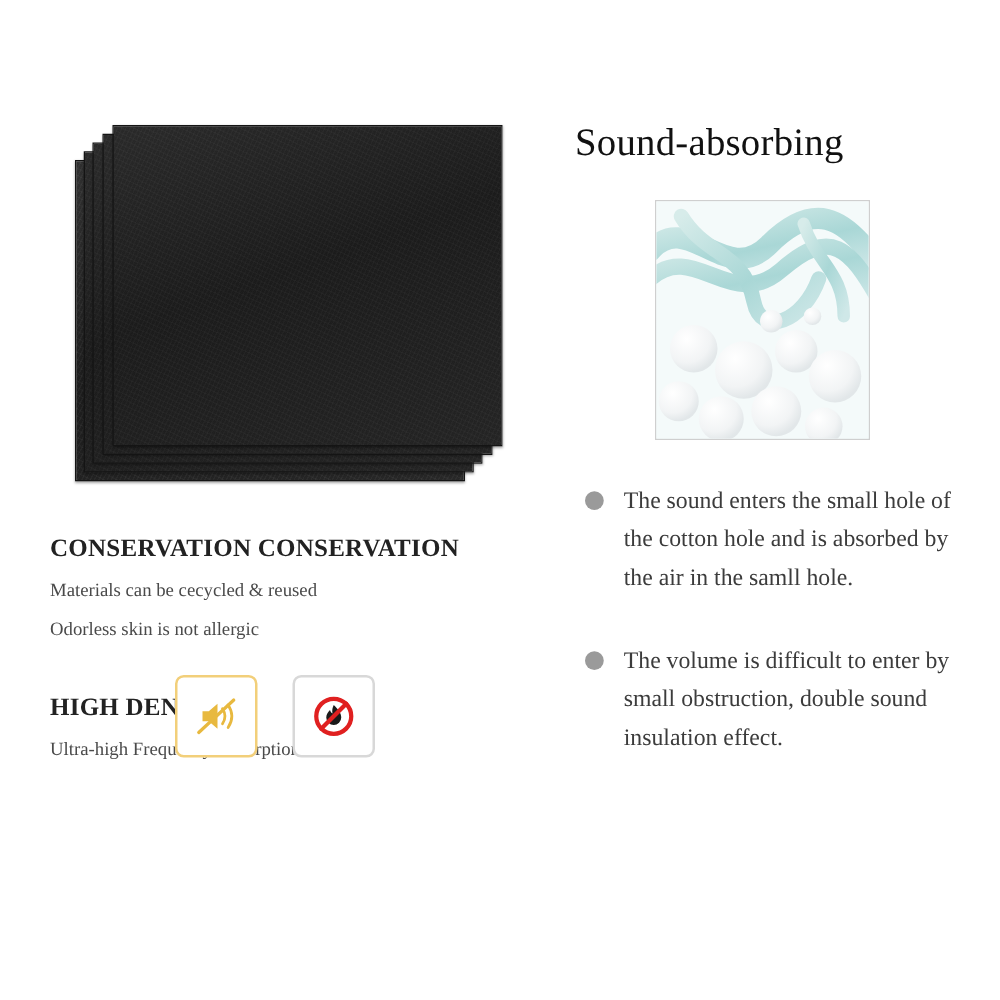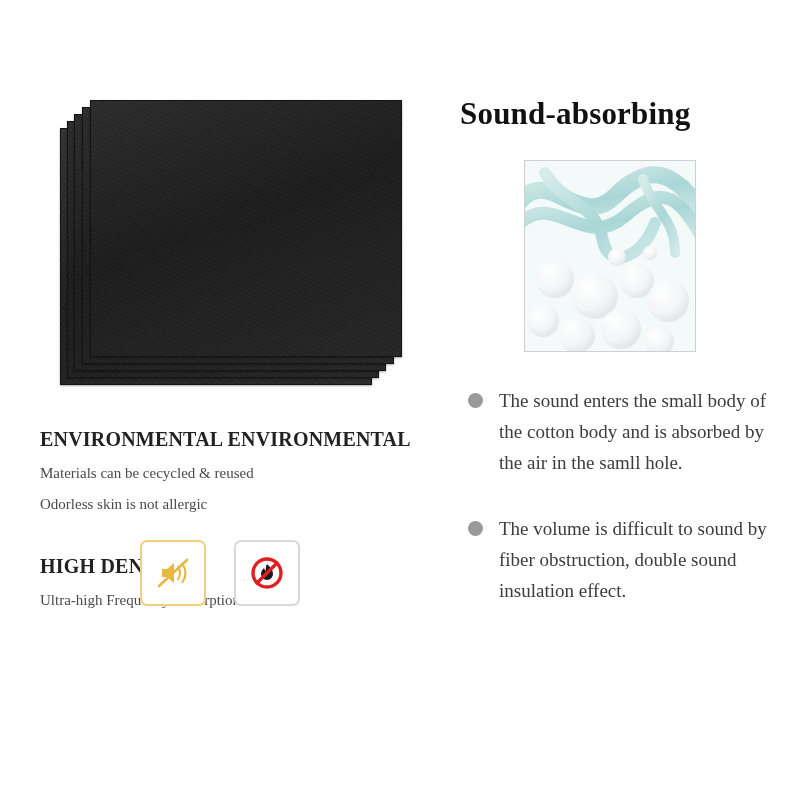--- a/index.html
+++ b/index.html
@@ -95,21 +95,21 @@
   
   .right-col {
     position: absolute;
     left: 460px;
     top: 96px;
     width: 320px;
   }
   .right-title {
     font-family: "Liberation Serif", serif;
     font-size: 31px;
-    font-weight: bold;
+    font-weight: normal;
     color: #111111;
     margin: 0 0 28px 0;
     letter-spacing: 0.2px;
   }
   .hero-img {
     position: relative;
     width: 170px;
     height: 190px;
     margin-left: 64px;
     border: 1px solid #cfcfcf;
@@ -151,21 +151,21 @@
 
     <div class="panel-stack">
       <div class="panel p5"></div>
       <div class="panel p4"></div>
       <div class="panel p3"></div>
       <div class="panel p2"></div>
       <div class="panel p1"></div>
     </div>
 
     <div class="feature-block">
-      <div class="feature-title">ENVIRONMENTAL ENVIRONMENTAL</div>
+      <div class="feature-title">CONSERVATION CONSERVATION</div>
       <div class="feature-line">Materials can be cecycled &amp; reused</div>
       <div class="feature-line">Odorless skin is not allergic</div>
     </div>
 
     <div class="feature-block second">
       <div class="feature-title">HIGH DENSITY</div>
       <div class="feature-line">Ultra-high Frequency Absorption</div>
     </div>
   </div>
 
@@ -220,22 +220,22 @@
         <circle cx="96" cy="168" r="20" fill="url(#bub)"></circle>
         <circle cx="134" cy="180" r="15" fill="url(#bub)"></circle>
         <circle cx="92" cy="96" r="9" fill="url(#bub)"></circle>
         <circle cx="125" cy="92" r="7" fill="url(#bub)"></circle>
       </svg>
     </div>
 
     <div class="bullets">
       <div class="bullet">
         <div class="dot"></div>
-        <div class="bullet-text">The sound enters the small body of the cotton body and is absorbed by the air in the samll hole.</div>
+        <div class="bullet-text">The sound enters the small hole of the cotton hole and is absorbed by the air in the samll hole.</div>
       </div>
       <div class="bullet">
         <div class="dot"></div>
-        <div class="bullet-text">The volume is difficult to sound by fiber obstruction, double sound insulation effect.</div>
+        <div class="bullet-text">The volume is difficult to enter by small obstruction, double sound insulation effect.</div>
       </div>
     </div>
   </div>
 
 </div>
 
 </body></html>

